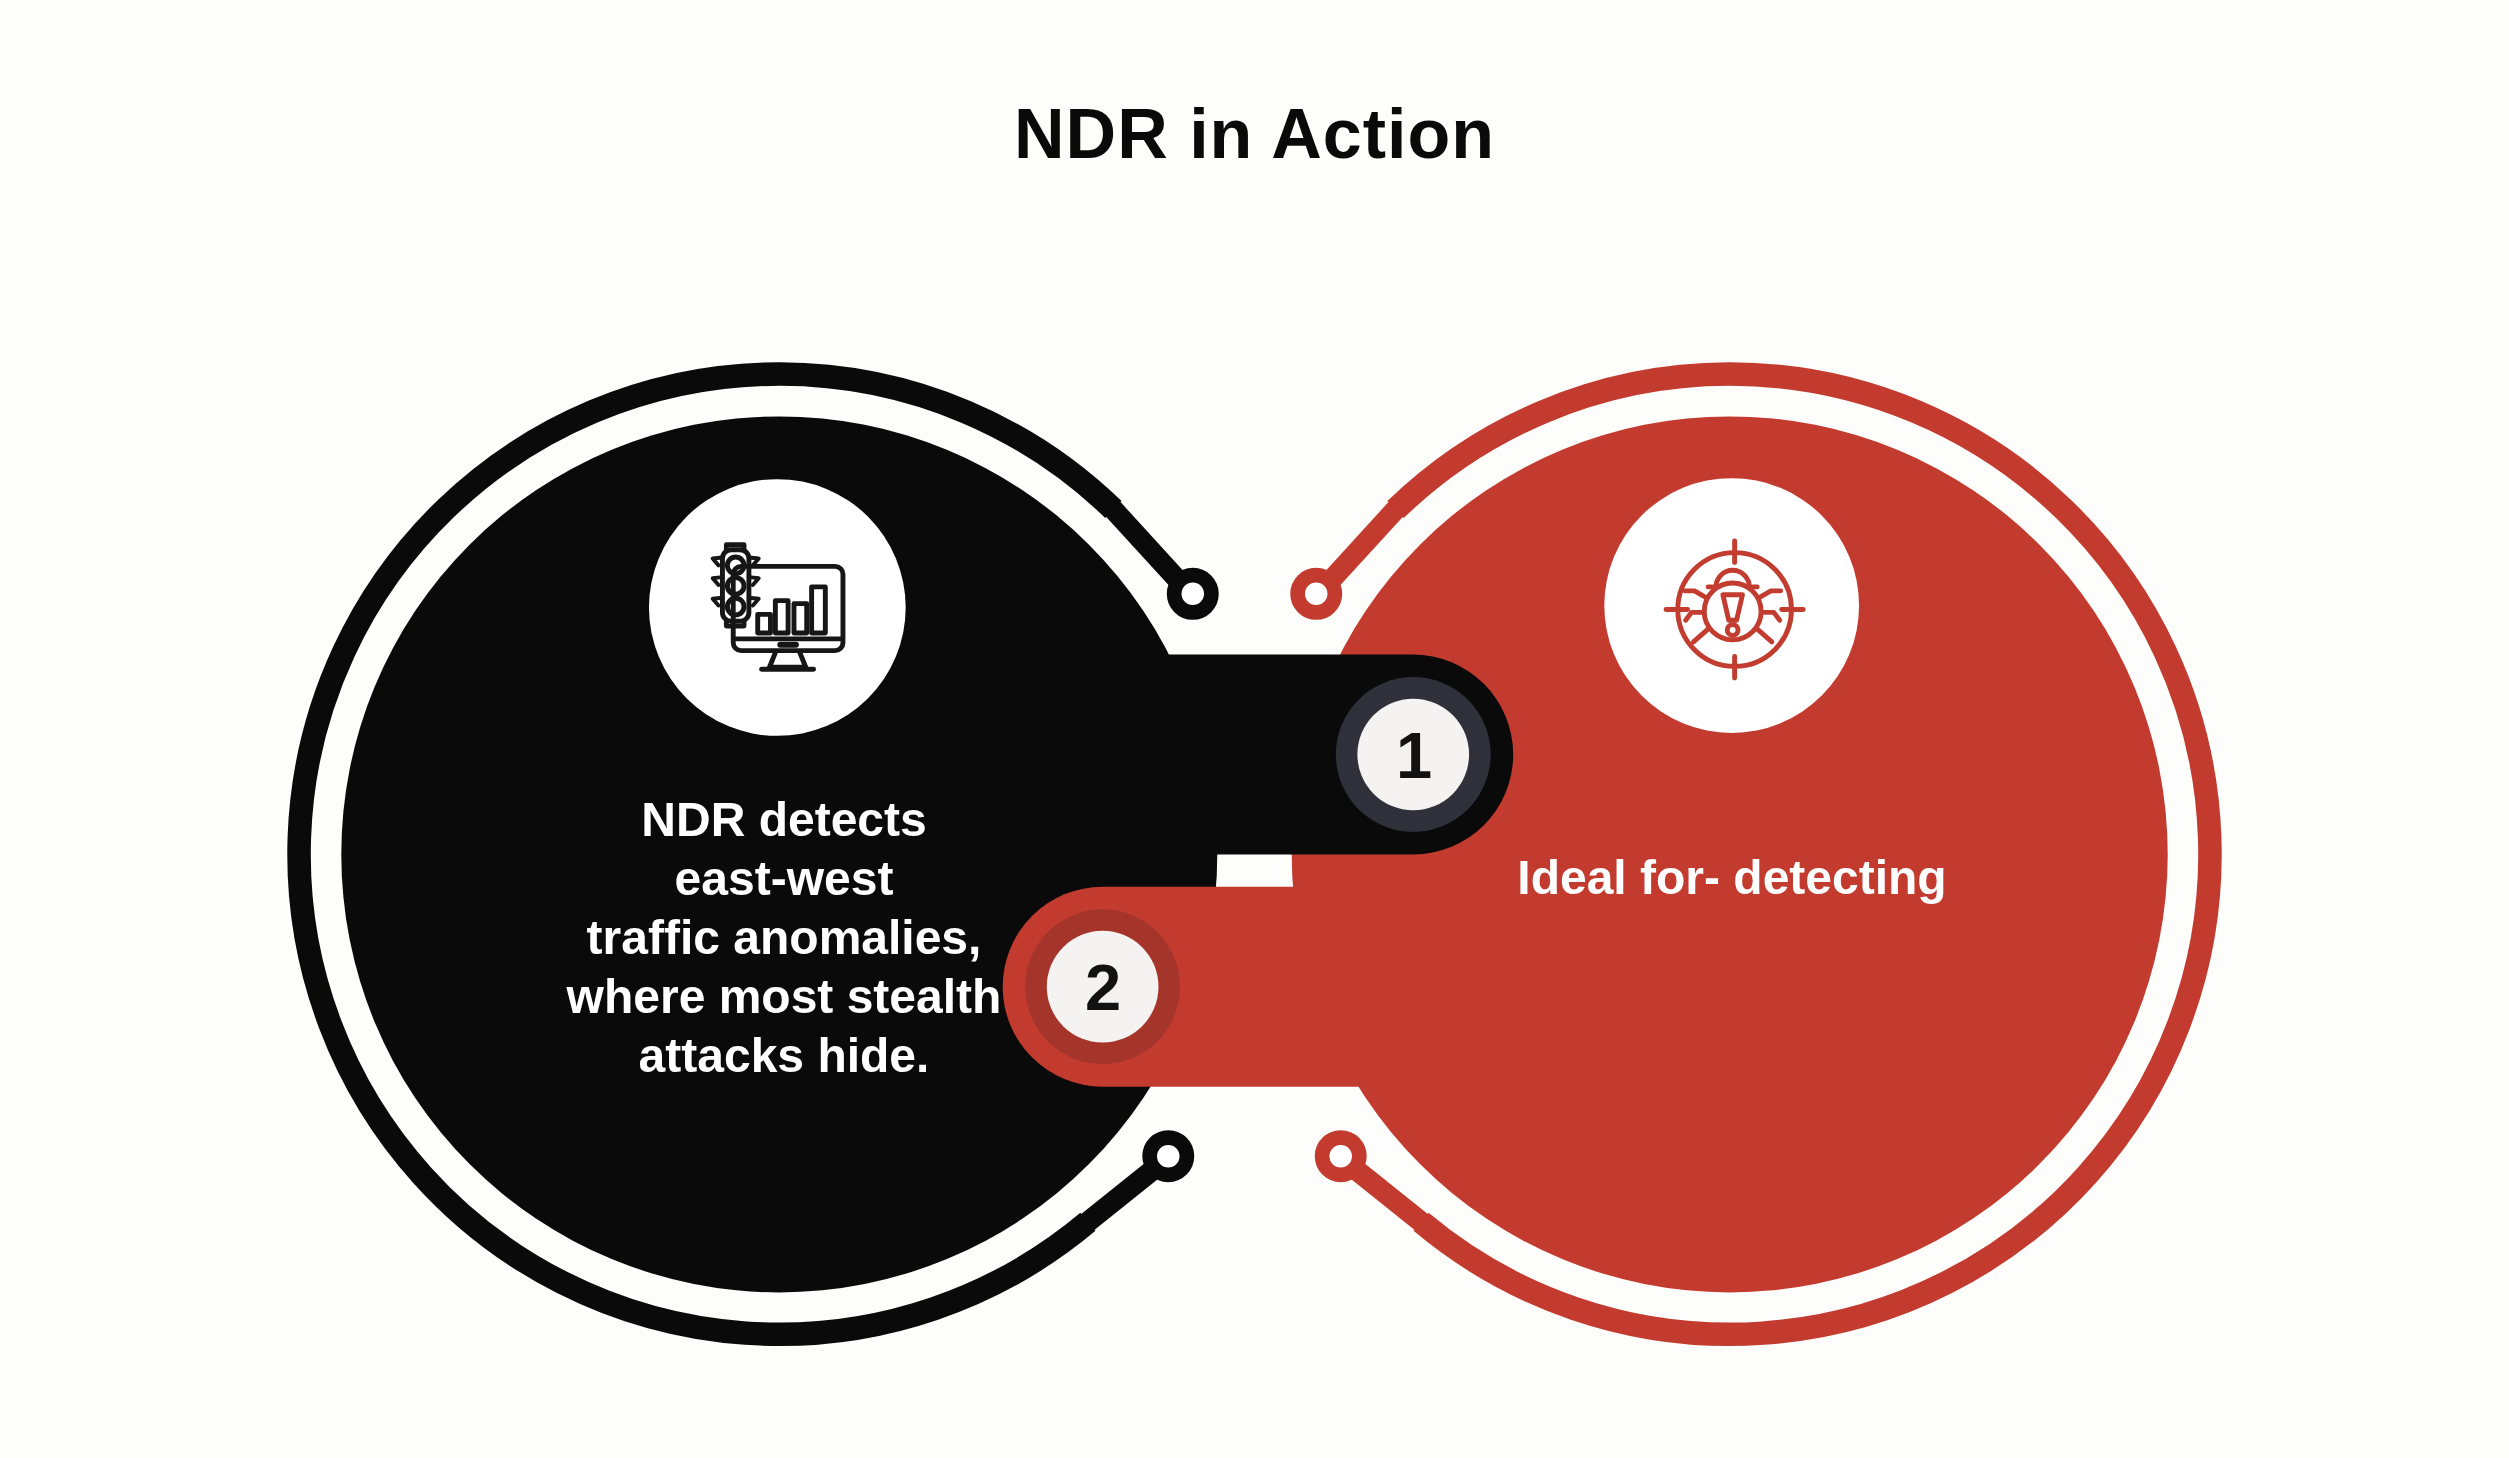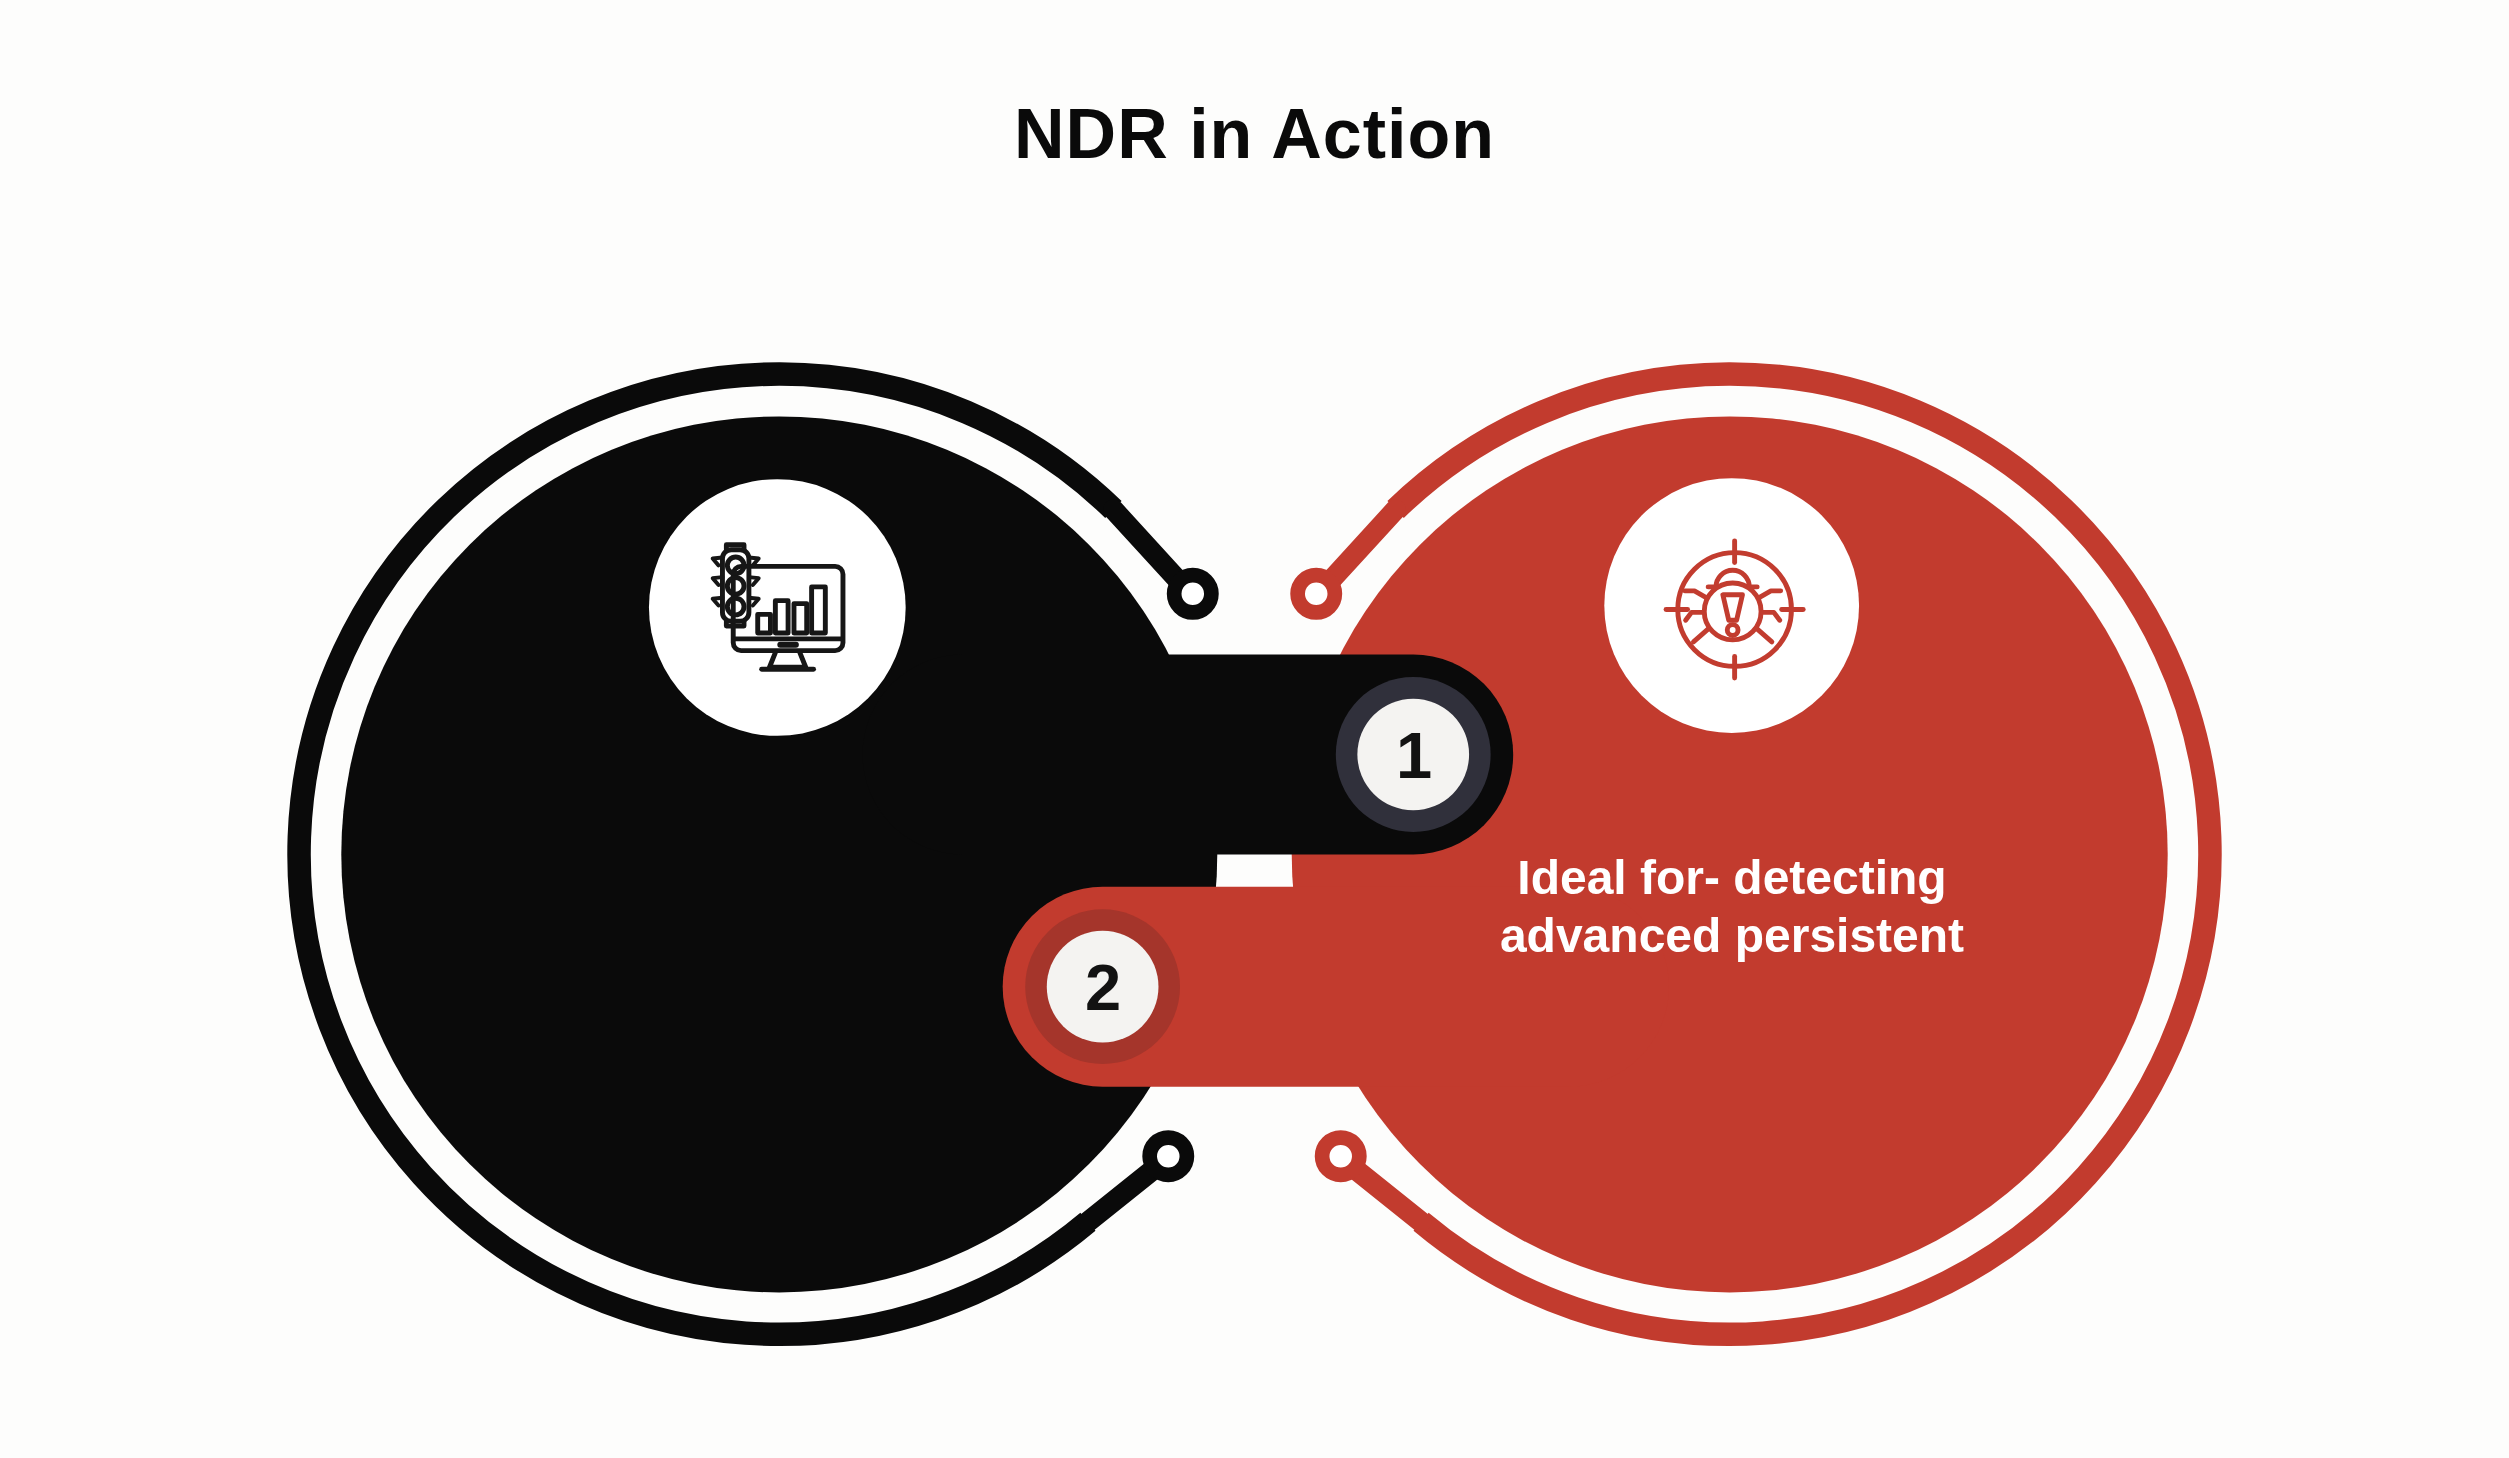--- a/index.html
+++ b/index.html
@@ -134,23 +134,29 @@
 
       <path d="M 1795 610 L 1807 603 L 1817 603"></path>
       <path d="M 1798 625 L 1810 625 L 1816 633"></path>
       <path d="M 1792 641 L 1808 655"></path>
 
       <path d="M 1758 607 L 1778 607 L 1772 633 L 1764 633 Z"></path>
       <circle cx="1768" cy="643" r="5.5"></circle>
     </g>
   </svg>
 
+  <div class="step-text left">
+    <div>NDR detects</div>
+    <div>east-west</div>
+    <div>traffic anomalies,</div>
+    <div>where most stealth</div>
+    <div>attacks hide.</div>
+  </div>
 
   <div class="step-text right">
     <div>Ideal for- detecting</div>
-    <div>advanced persistent</div>
   </div>
 
   <div class="badge-num one">1</div>
   <div class="badge-num two">2</div>
 
 </div>
 
 
 </body></html>

